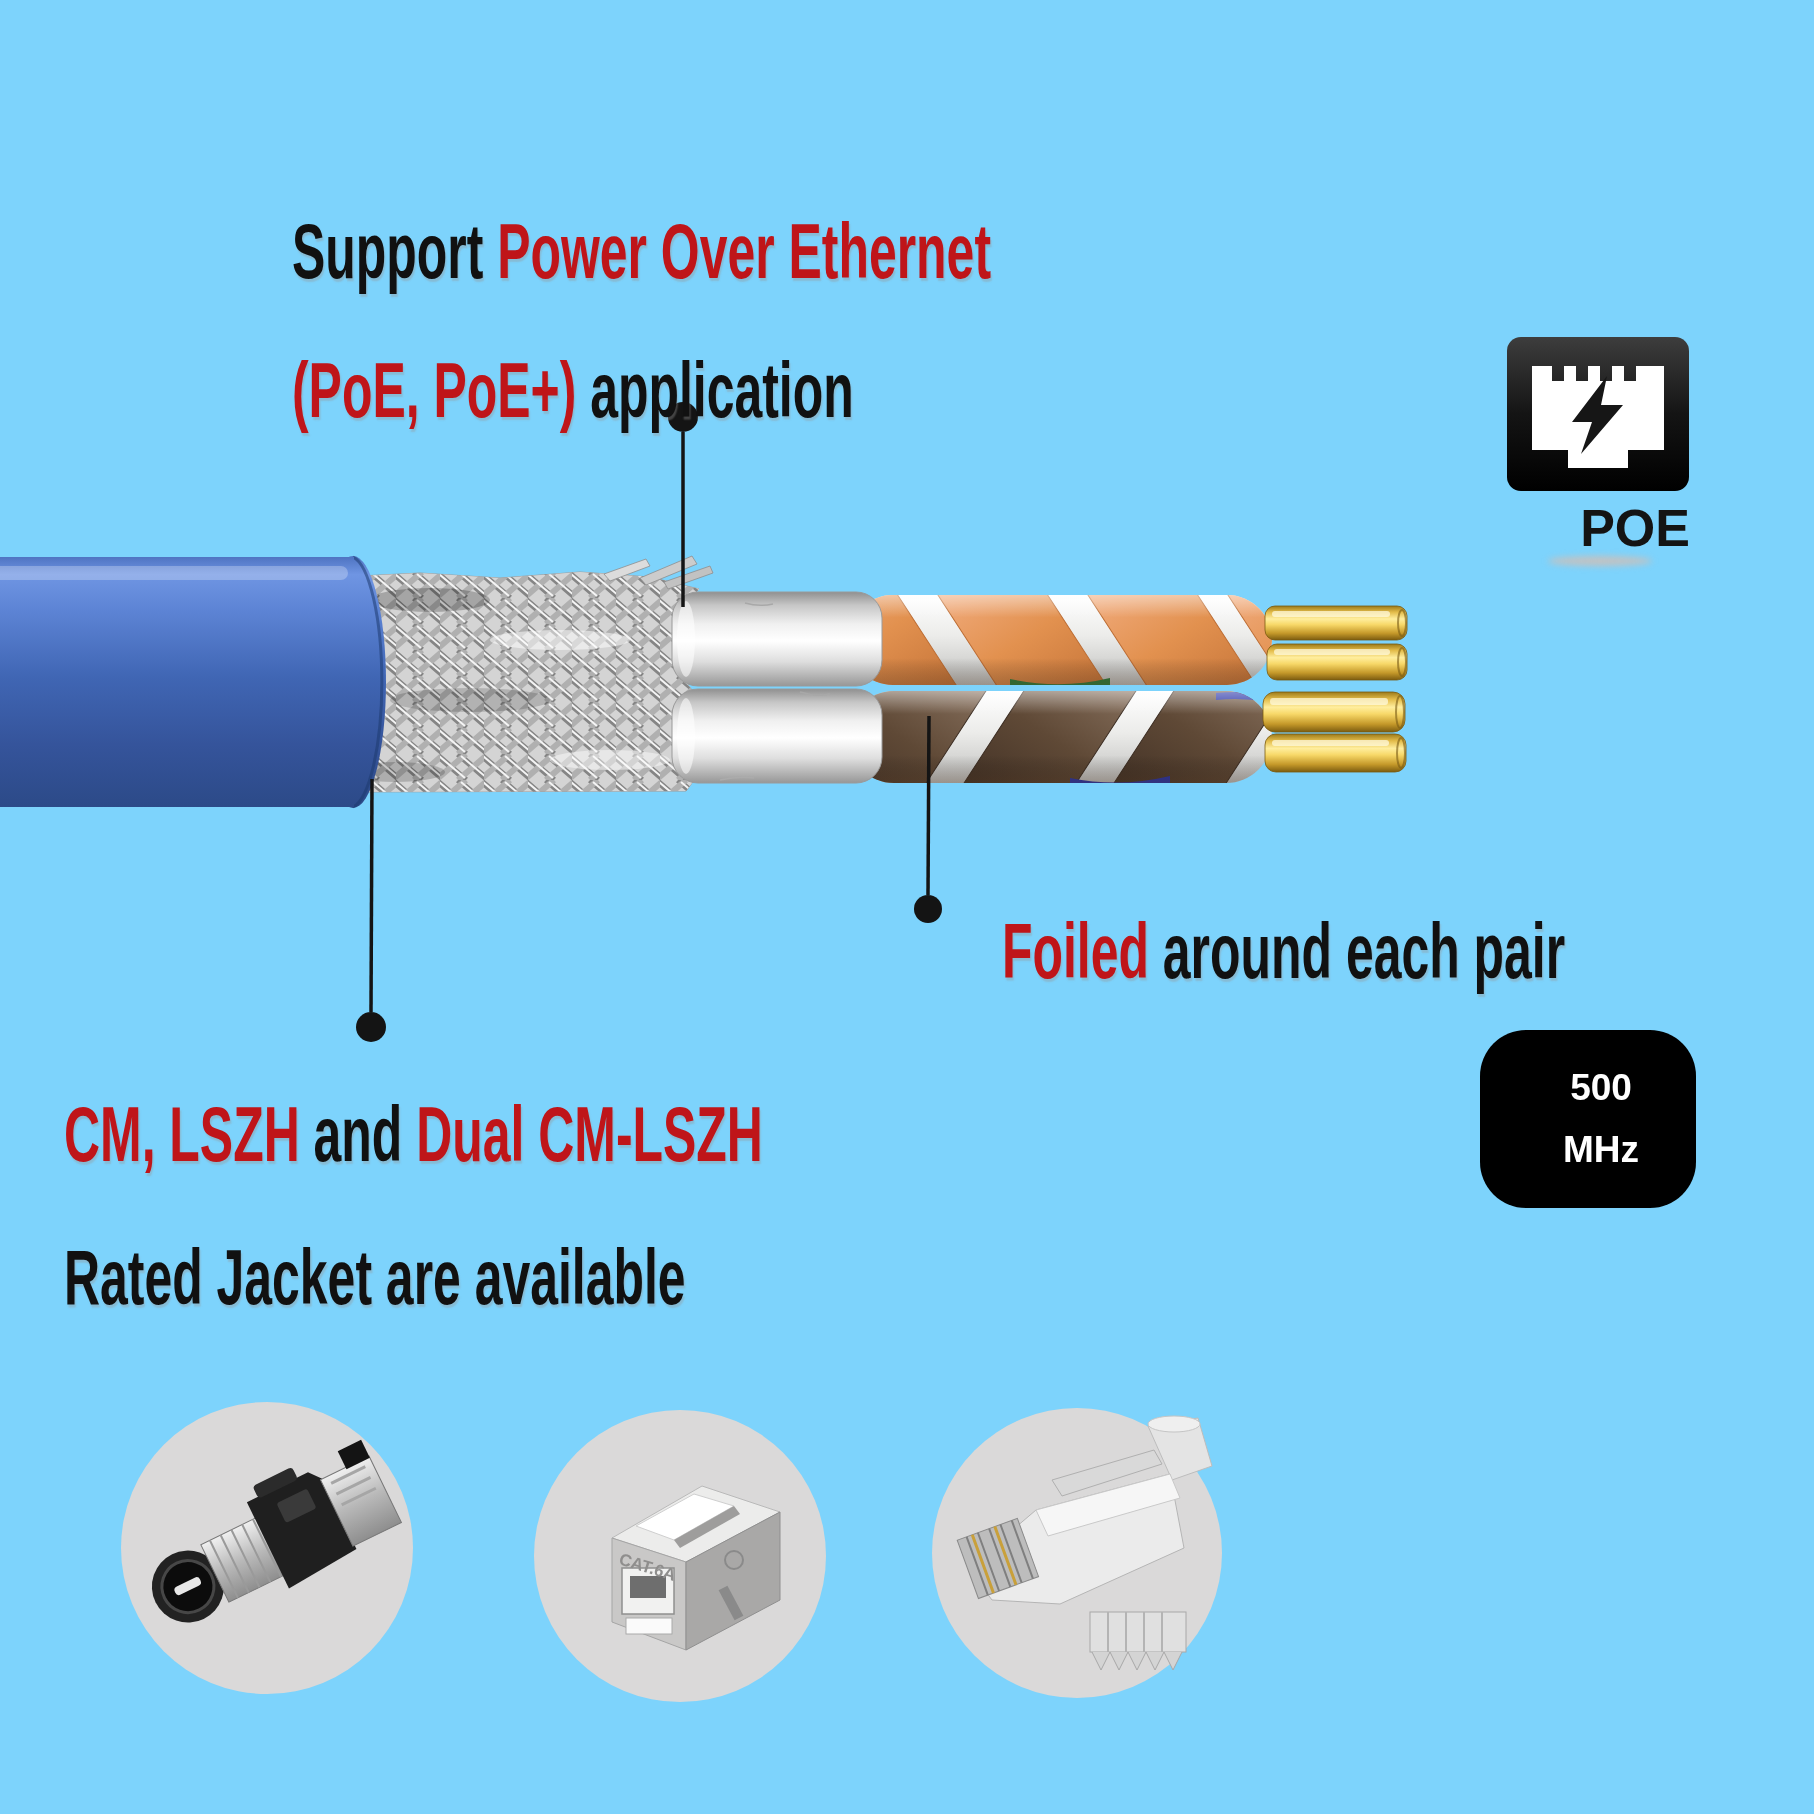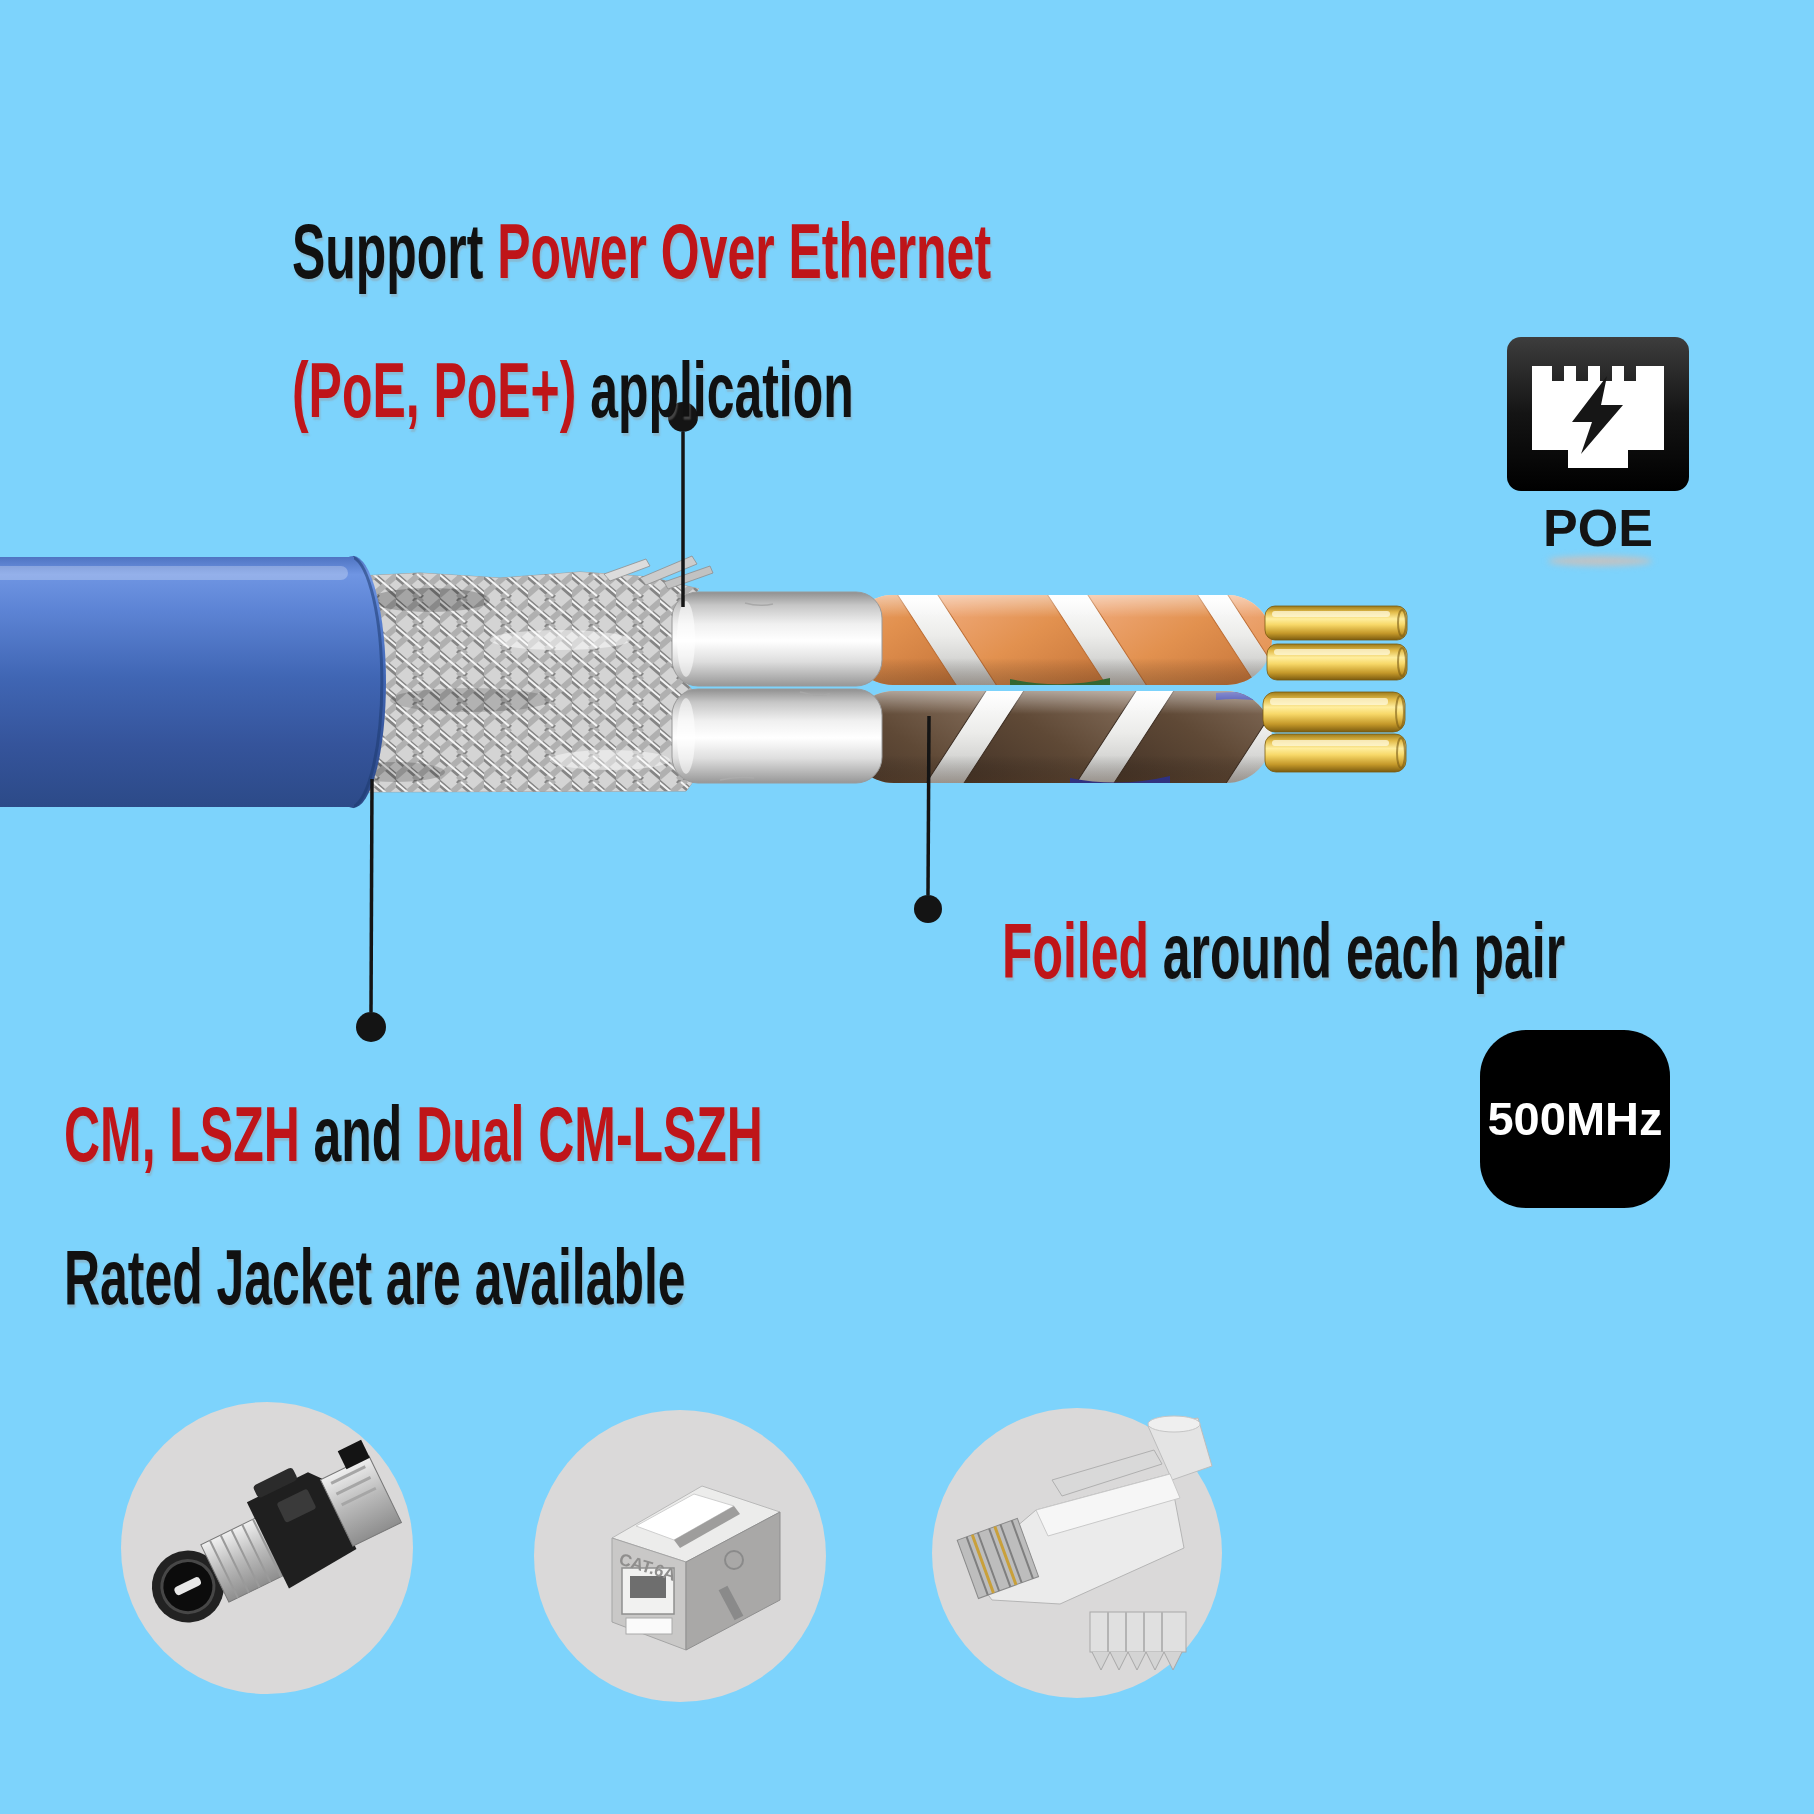--- a/index.html
+++ b/index.html
@@ -8,28 +8,28 @@
   .abs{position:absolute;}
   
   .note{position:absolute;font-weight:bold;white-space:pre;color:#111;}
   .tline{font-size:78px;line-height:103px;transform:scaleX(0.64);transform-origin:0 0;
          text-shadow:2px 3px 2px rgba(150,150,150,0.38);letter-spacing:0px;}
   .jline{font-size:78px;line-height:107px;transform:scaleX(0.64);transform-origin:0 0;
          text-shadow:2px 3px 2px rgba(150,150,150,0.38);}
   .red{color:#bf1519;}
   .blk{color:#111111;}
   
-  .poe-label{position:absolute;left:1506px;top:498px;width:184px;text-align:center;
+  .poe-label{position:absolute;left:1506px;top:498px;width:184px;text-align:right;
              font-size:52px;line-height:60px;font-weight:bold;color:#141414;}
   .poe-shadow{position:absolute;left:1548px;top:556px;width:104px;height:10px;background:#c2c2c2;
               border-radius:50%;filter:blur(3px);}
   
   .freq-badge{position:absolute;left:1480px;top:1030px;width:190px;height:178px;background:#000000;
-              border-radius:46px;color:#ffffff;display:flex;flex-direction:row;align-items:center;
-              justify-content:center;font-weight:bold;font-size:47px;line-height:62px;}
+              border-radius:46px;color:#ffffff;display:flex;flex-direction:column;align-items:center;
+              justify-content:center;font-weight:bold;font-size:37px;line-height:62px;padding-left:26px;}
   
   .pcircle{position:absolute;border-radius:50%;background:#dad9d9;}
   .pcircle svg{position:absolute;left:0;top:0;}
   
   .series-box{position:absolute;left:1308px;top:1458px;width:506px;height:182px;background:#d3d0d0;
               box-sizing:border-box;padding:8px 20px 0 0;text-align:right;}
   .series-line{font-size:70px;line-height:86px;font-weight:bold;color:#6f6765;
                transform:scaleX(0.78);transform-origin:100% 0;white-space:pre;}
 </style>
 </head>

